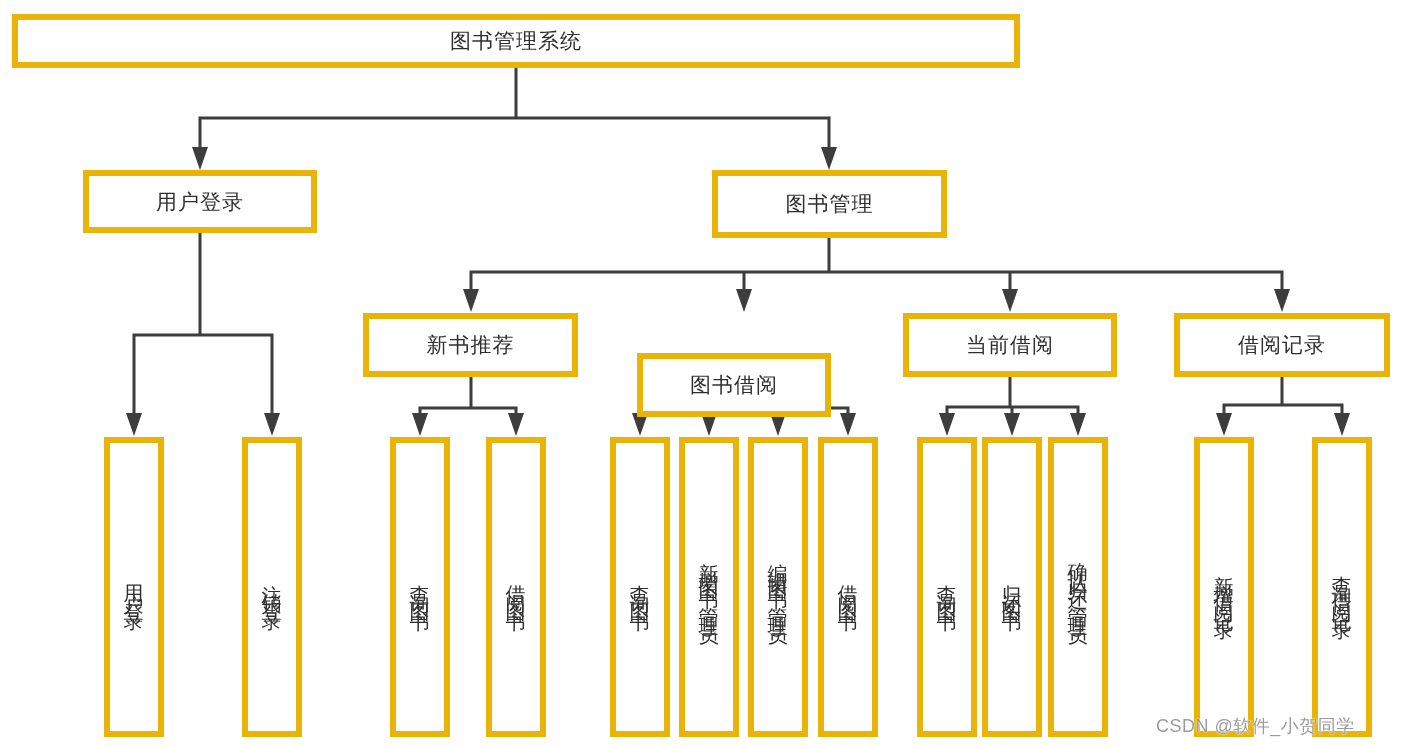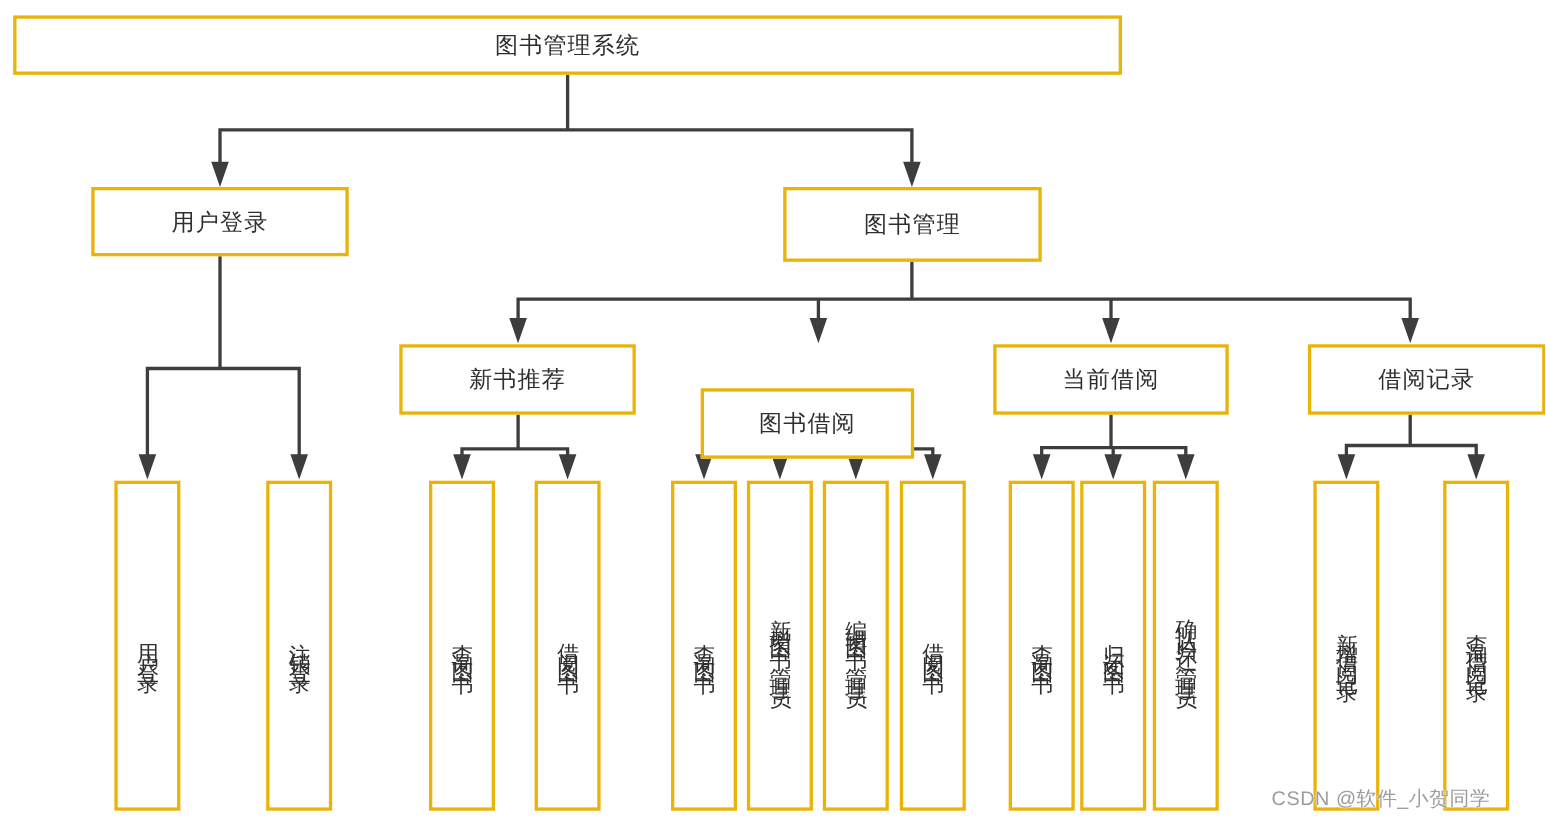--- a/index.html
+++ b/index.html
@@ -9,21 +9,21 @@
     width:1405px;
     height:747px;
     background:#ffffff;
     font-family:"Liberation Sans", sans-serif;
     overflow:hidden;
   }
   svg.connectors { position:absolute; left:0; top:0; width:1405px; height:747px; }
   .node {
     position:absolute;
     background:#ffffff;
-    border:3px solid #eab308;
+    border:6px solid #eab308;
     display:flex;
     align-items:center;
     justify-content:center;
     color:#2f2f2f;
   }
   .hlabel {
     font-size:21px;
     letter-spacing:1px;
     white-space:nowrap;
   }
@@ -82,21 +82,21 @@
 
   <div class="node" style="left:363px; top:313px; width:215px; height:64px;text-align:center;">
     <span class="hlabel">新书推荐</span>
   </div>
   <div class="node" style="left:637px; top:313px; width:194px; height:64px;margin-top:40px;">
     <span class="hlabel">图书借阅</span>
   </div>
   <div class="node" style="left:903px; top:313px; width:214px; height:64px;text-align:center;">
     <span class="hlabel">当前借阅</span>
   </div>
-  <div class="node" style="left:1174px; top:313px; width:216px; height:64px;margin-left:15px;">
+  <div class="node" style="left:1174px; top:313px; width:216px; height:64px;">
     <span class="hlabel">借阅记录</span>
   </div>
 
   <div class="node" style="left:104px; top:437px; width:60px; height:300px;">
     <span class="vlabel">用户登录</span>
   </div>
   <div class="node" style="left:242px; top:437px; width:60px; height:300px;">
     <span class="vlabel">注销登录</span>
   </div>
 

